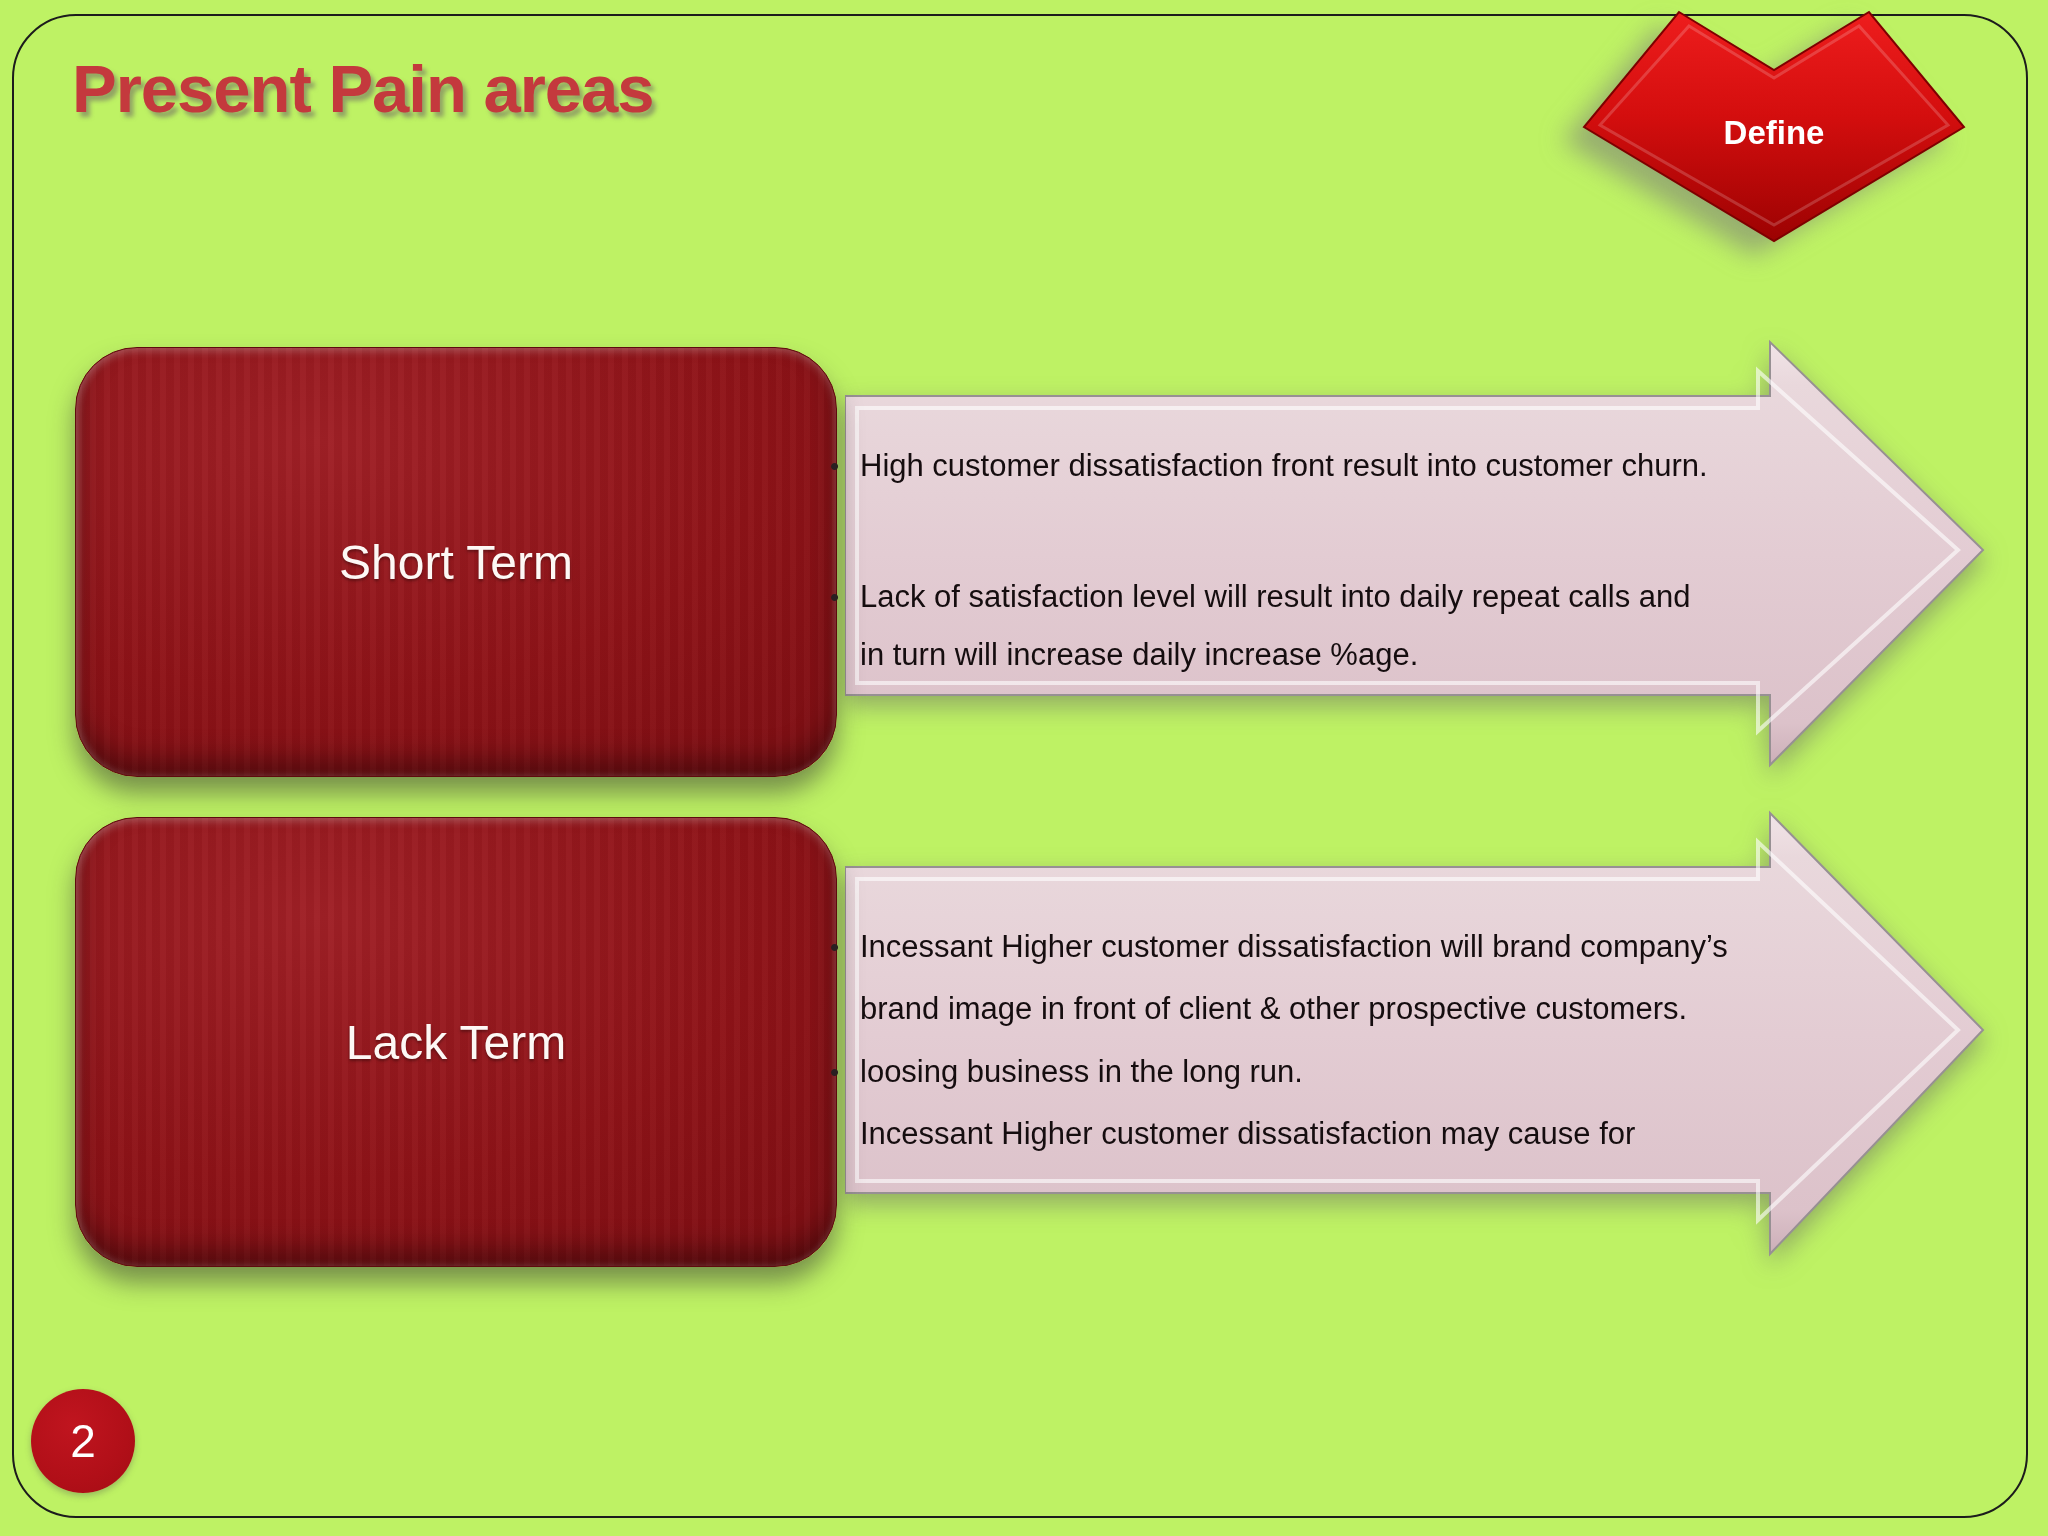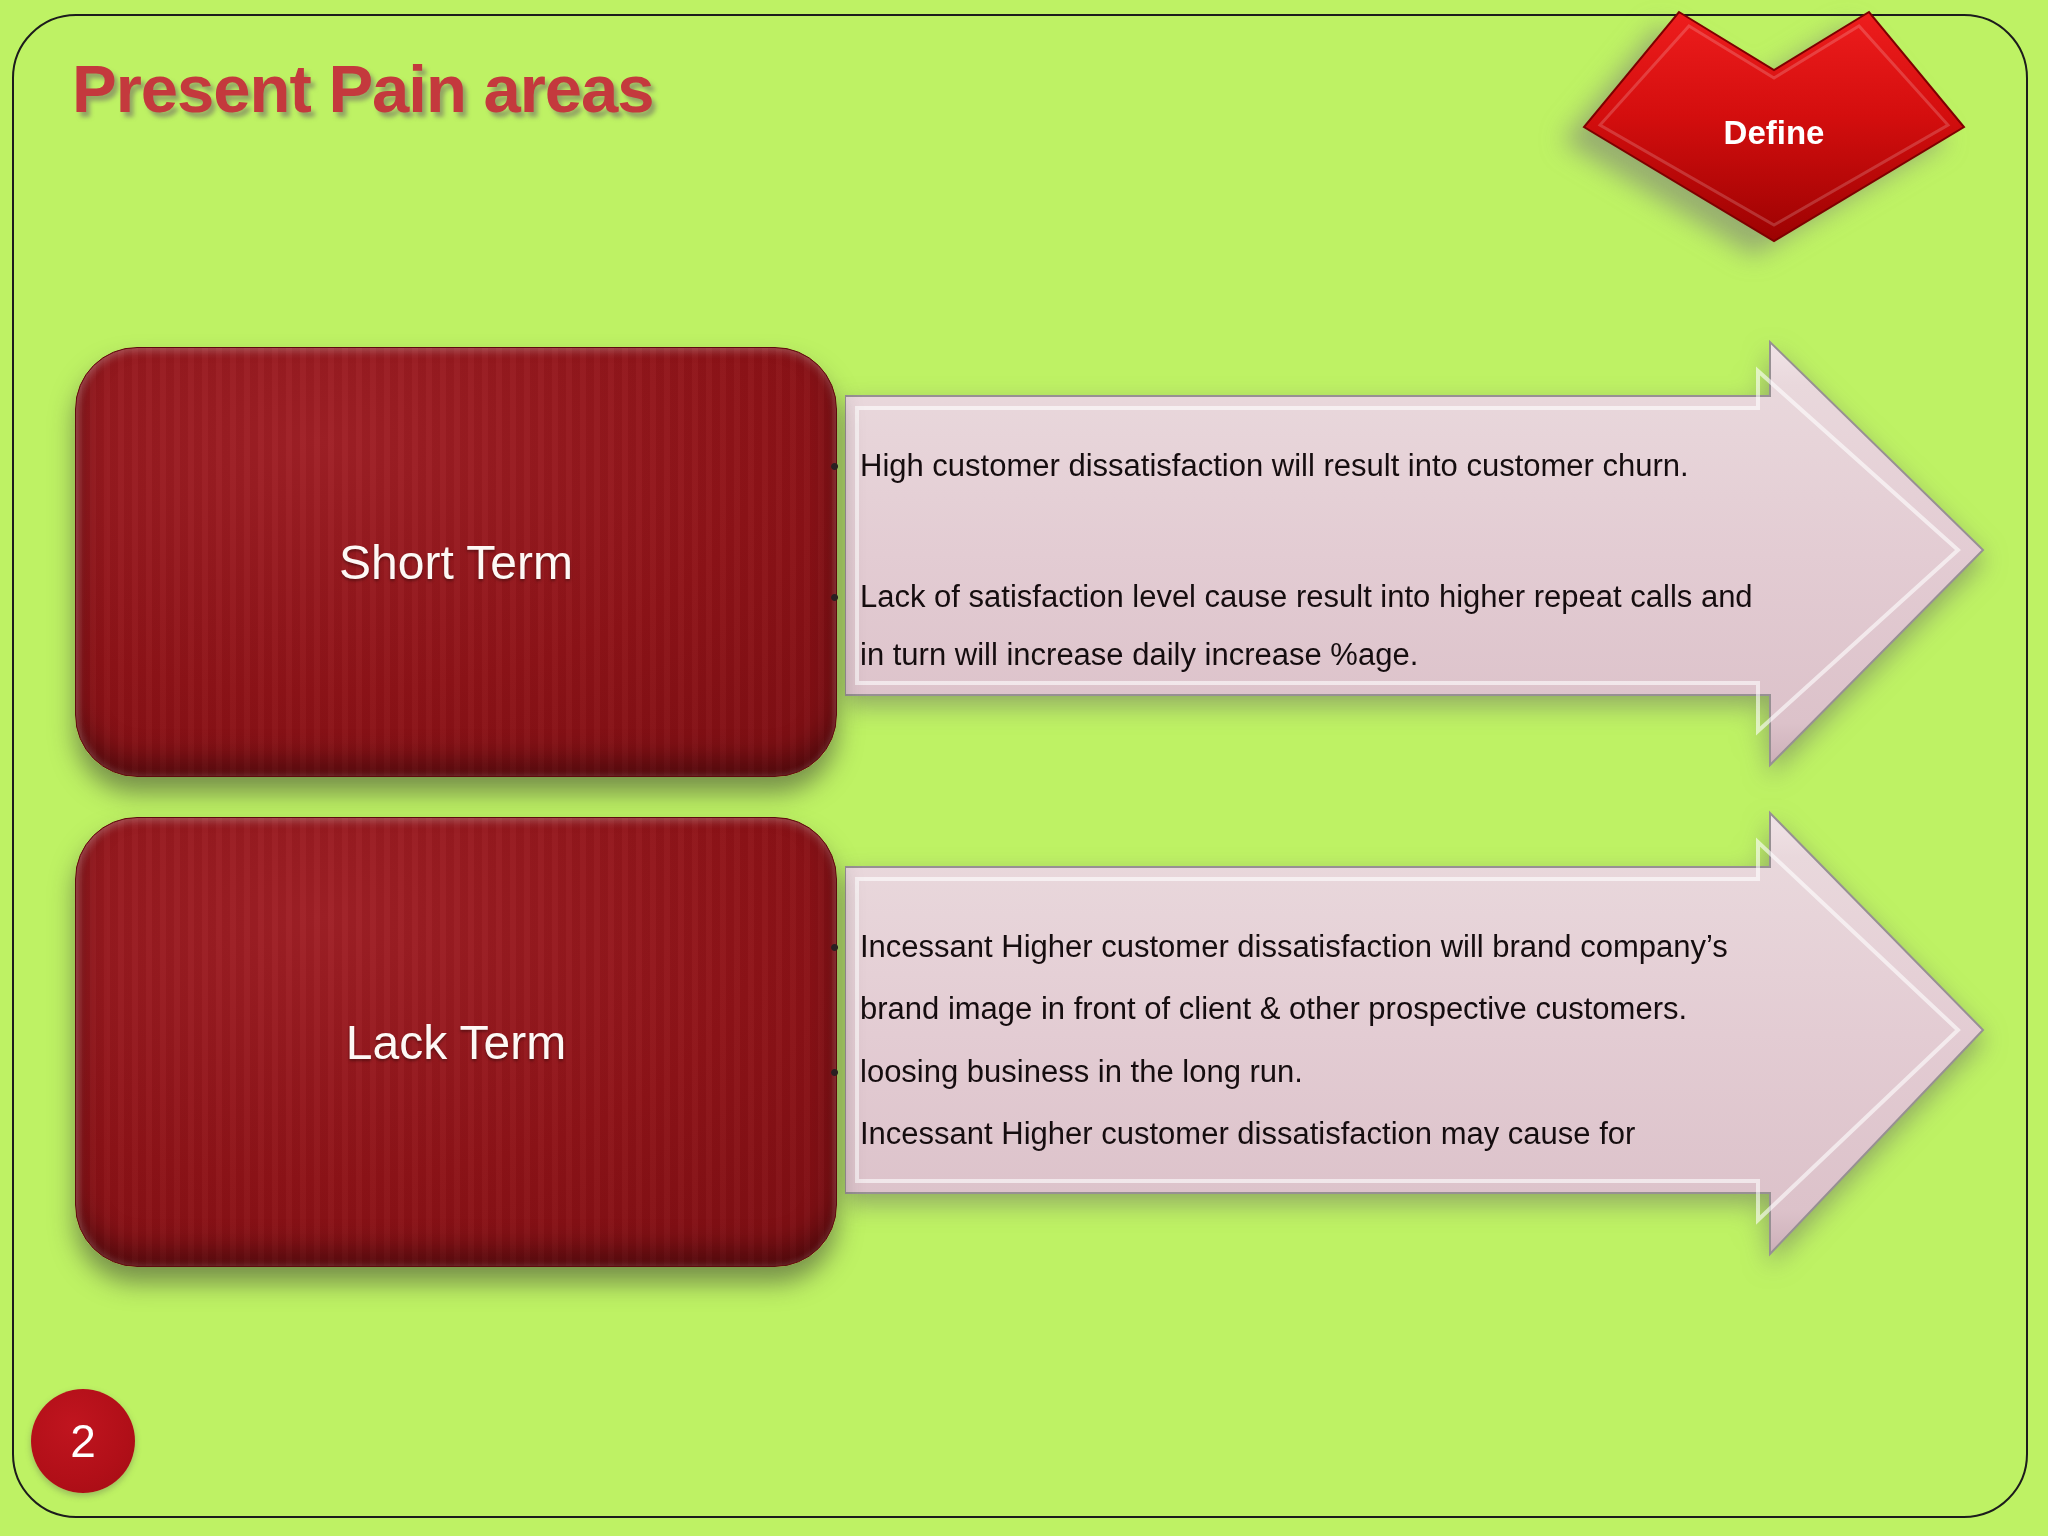--- a/index.html
+++ b/index.html
@@ -122,27 +122,27 @@
     <div class="term-label">Short Term</div>
   </div>
   <div class="term-box box-long">
     <div class="term-label">Lack Term</div>
   </div>
 
   <div class="bullets bullets-1">
     <div class="bullet">
       <span class="dot">•</span>
       <div class="lines">
-        <div class="line">High customer dissatisfaction will result into customer churn.</div>
+        <div class="line">High customer dissatisfaction front result into customer churn.</div>
       </div>
     </div>
     <div class="bullet">
       <span class="dot">•</span>
       <div class="lines">
-        <div class="line">Lack of satisfaction level cause result into higher repeat calls and</div>
+        <div class="line">Lack of satisfaction level will result into daily repeat calls and</div>
         <div class="line">in turn will increase daily increase %age.</div>
       </div>
     </div>
   </div>
 
   <div class="bullets bullets-2">
     <div class="bullet">
       <span class="dot">•</span>
       <div class="lines">
         <div class="line">Incessant Higher customer dissatisfaction will brand company’s</div>

